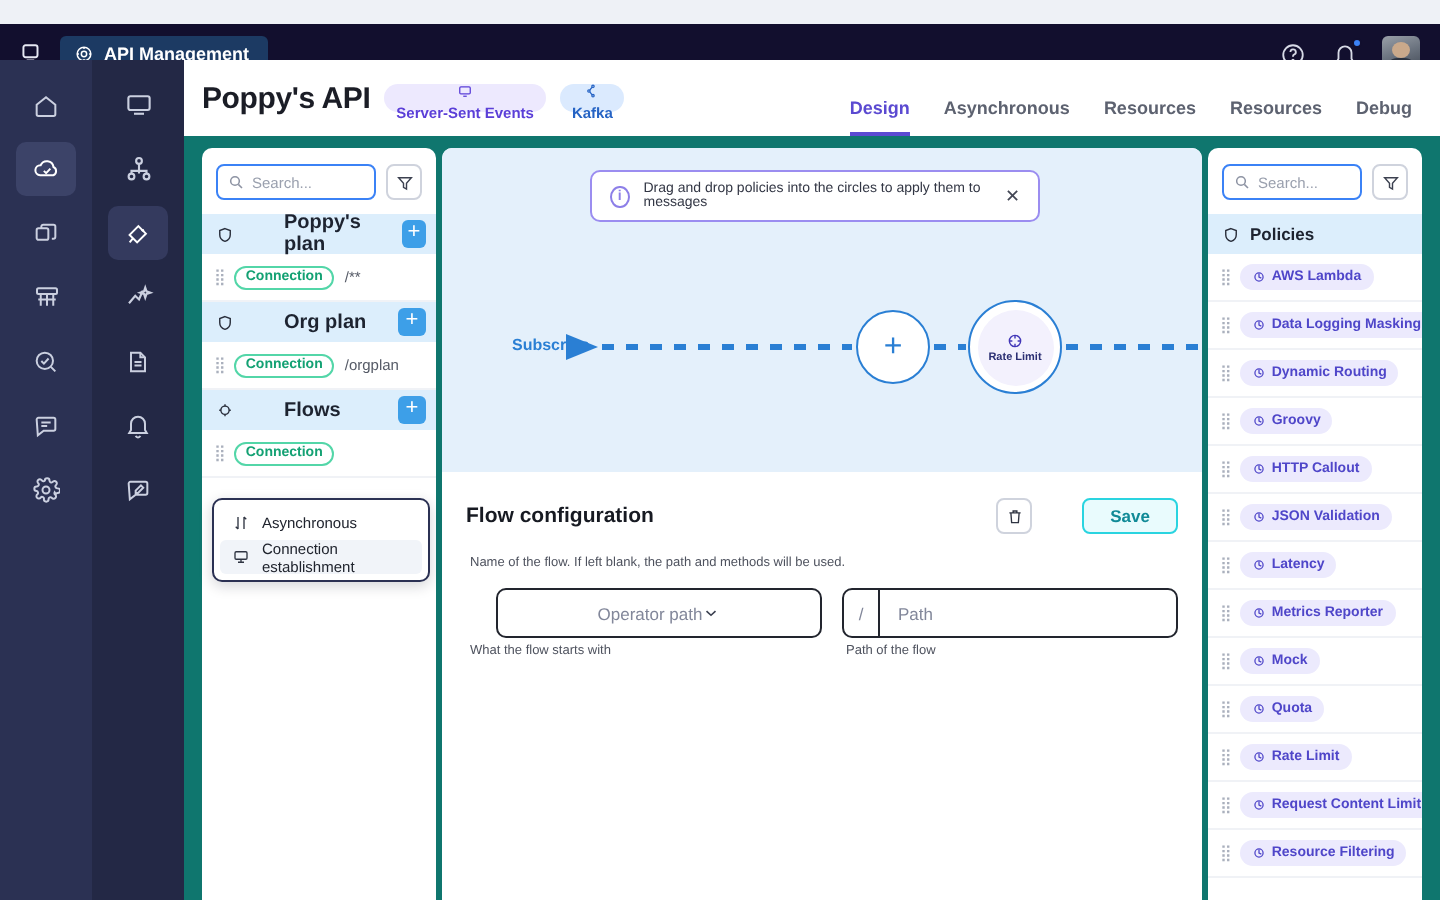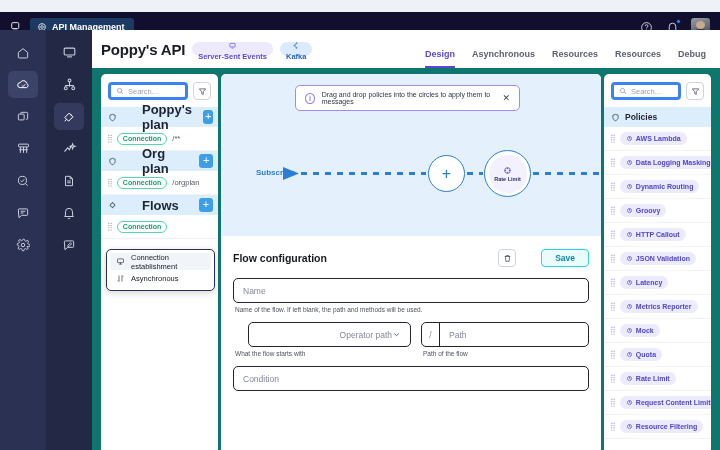--- a/index.html
+++ b/index.html
@@ -96,34 +96,34 @@
     position: absolute; top: 44px; left: 512px; width: 107px; height: 398px;
     background: #ffffff; border-radius: 5px; overflow: hidden;
   }
   .panel-center {
     position: absolute; top: 44px; left: 129px; width: 380px; height: 398px;
     background: #ffffff; border-radius: 5px; overflow: hidden;
   }
 
   .searchrow { display: flex; align-items: center; gap: 5px; padding: 8px 7px 7px 7px; }
   .searchbox {
-    flex: 1; height: 18px; border: 3px solid #3b82f6; border-radius: 4px;
+    flex: 1; height: 18px; border: 1px solid #3b82f6; border-radius: 4px;
     display: flex; align-items: center; gap: 4px; padding: 0 5px;
   }
   .searchbox span { font-size: 7.5px; color: #9aa0ae; }
   .filterbtn {
     width: 18px; height: 18px; border: 1px solid #cfd3dd; border-radius: 4px;
     display: flex; align-items: center; justify-content: center;
   }
 
   .group-head {
     height: 20px; background: #dceefc; display: flex; align-items: center;
     padding: 0 5px 0 7px; gap: 5px;
   }
-  .group-head .gh-label { font-size: 13px; font-weight: bold; color: #1d2330; padding-left: 20px; }
+  .group-head .gh-label { font-size: 10px; font-weight: bold; color: #1d2330; padding-left: 20px; }
   .plus {
     margin-left: auto; width: 14px; height: 14px; border-radius: 3px;
     background: #3d9fe8; color: #fff; font-size: 11px; line-height: 13px;
     text-align: center; font-weight: 300;
   }
   .group-row {
     height: 24px; display: flex; align-items: center; gap: 5px; padding: 0 6px;
     border-bottom: 1px solid #f0f2f6;
   }
   .chip-conn {
@@ -195,21 +195,21 @@
   }
   .field {
     height: 25px; border: 1.2px solid #22252e; border-radius: 5px;
     display: flex; align-items: center; padding: 0 9px;
     font-size: 8.5px; color: #82879a; background: #fff;
   }
   .helper { font-size: 6.5px; color: #4e525e; margin: 3px 0 9px 2px; }
   .row2 { display: flex; gap: 10px; }
   .col-op { width: 178px; }
   .col-path { flex: 1; }
-  .field.select { justify-content: flex-end; margin-left: 15px; }
+  .field.select { justify-content: center; margin-left: 15px; }
   .field.path { padding: 0; }
   .path-prefix {
     width: 18px; height: 100%; display: flex; align-items: center; justify-content: center;
     font-size: 8.5px; color: #82879a; border-right: 1.2px solid #22252e;
   }
   .path-inp { padding-left: 9px; }
 
   
   .pol-head {
     height: 20px; background: #dceefc; display: flex; align-items: center; gap: 5px; padding: 0 7px;
@@ -454,37 +454,37 @@
         </span>
         <span class="gh-label">Flows</span>
         <span class="plus">+</span>
       </div>
       <div class="group-row">
         <span class="grip">⣿</span>
         <span class="chip-conn">Connection</span>
       </div>
 
       <div class="dropdown">
+        <div class="dd-item">
+          <span>
+            <svg width="9" height="9" viewBox="0 0 24 24" fill="none" stroke="#2f3442" stroke-width="1.8">
+                <path d="M8 4v16M8 20l-3-3M16 20V4M16 4l3 3"></path>
+              </svg>
+          </span>
+          <span>Asynchronous</span>
+        </div>
         <div class="dd-item hl">
           <span>
             <svg width="9" height="9" viewBox="0 0 24 24" fill="none" stroke="#2f3442" stroke-width="1.8">
                 <rect x="4" y="5" width="16" height="10" rx="1.6"></rect>
                 <path d="M8 19h8M12 15v4"></path>
               </svg>
           </span>
           <span>Connection establishment</span>
         </div>
-        <div class="dd-item">
-          <span>
-            <svg width="9" height="9" viewBox="0 0 24 24" fill="none" stroke="#2f3442" stroke-width="1.8">
-                <path d="M8 4v16M8 20l-3-3M16 20V4M16 4l3 3"></path>
-              </svg>
-          </span>
-          <span>Asynchronous</span>
-        </div>
       </div>
     </div>
 
     <div class="panel-center">
 
       <div class="canvas">
         <div class="hint">
           <span class="info-circ">i</span>
           <span class="hint-text">Drag and drop policies into the circles to apply them to messages</span>
           <span class="hint-x">✕</span>
@@ -524,21 +524,20 @@
               <span>
                 <svg width="9" height="9" viewBox="0 0 24 24" fill="none" stroke="#2f3442" stroke-width="1.8">
                     <path d="M4.5 6.5h15M9.5 6.5V4h5v2.5M6.5 6.5l1 13h9l1-13"></path>
                   </svg>
               </span>
             </div>
             <div class="save-btn">Save</div>
           </div>
         </div>
 
-        <div class="field">Name</div>
         <div class="helper">Name of the flow. If left blank, the path and methods will be used.</div>
 
         <div class="row2">
           <div class="col-op">
             <div class="field select">
               <span>Operator path</span>
               <span>
                 <svg width="9" height="9" viewBox="0 0 24 24" fill="none" stroke="#3b4050" stroke-width="2.2">
                     <path d="M6 9.5l6 5.5 6-5.5"></path>
                   </svg>
@@ -548,21 +547,20 @@
           </div>
           <div class="col-path">
             <div class="field path">
               <span class="path-prefix">/</span>
               <span class="path-inp">Path</span>
             </div>
             <div class="helper">Path of the flow</div>
           </div>
         </div>
 
-        <div class="field">Condition</div>
       </div>
     </div>
 
     <div class="panel-right">
       <div class="searchrow">
         <div class="searchbox">
           <span>
             <svg width="8" height="8" viewBox="0 0 24 24" fill="none" stroke="#8d93a3" stroke-width="2.3">
                 <circle cx="10.5" cy="10.5" r="6.5"></circle>
                 <path d="M15.5 15.5L21 21"></path>

